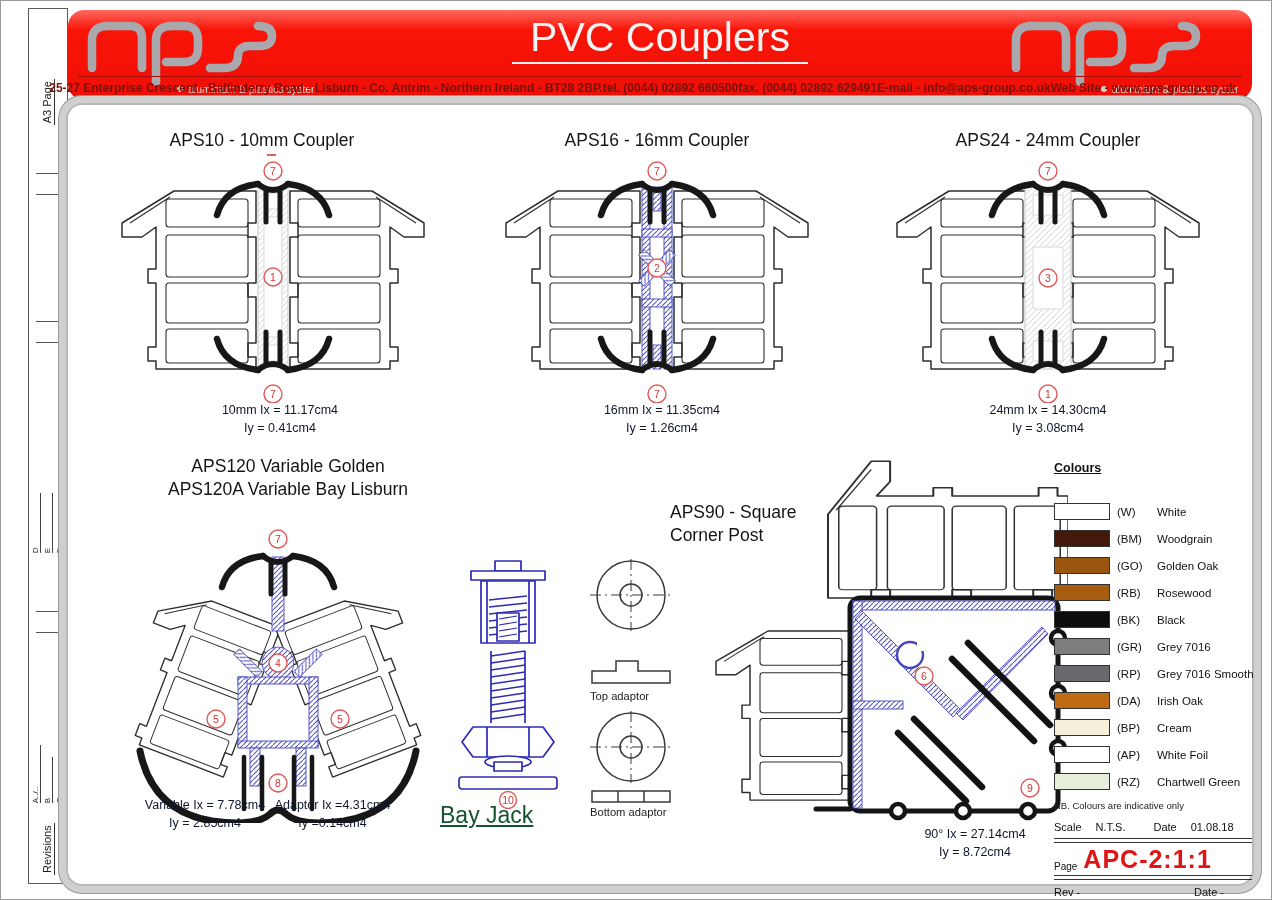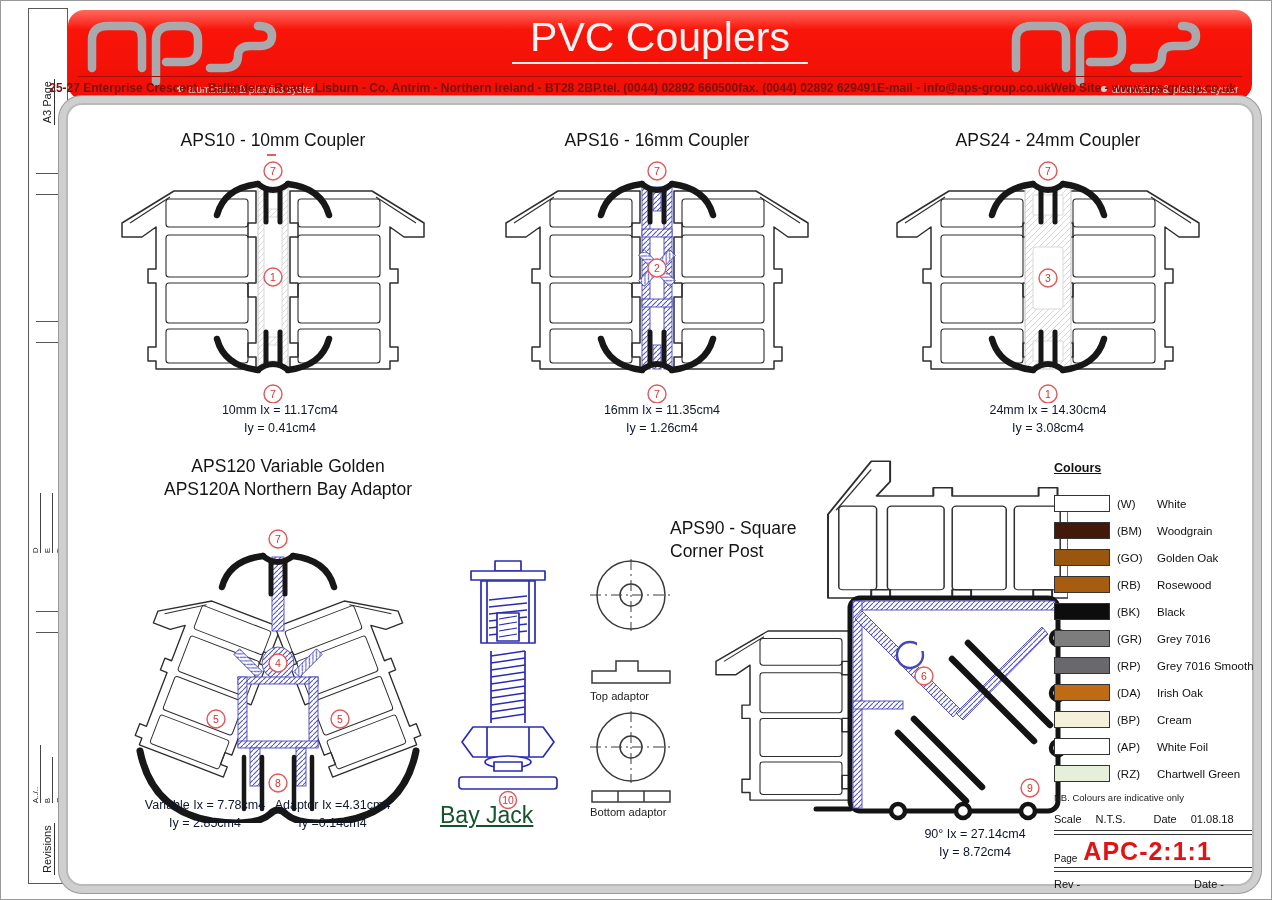--- a/index.html
+++ b/index.html
@@ -33,21 +33,21 @@
   .dwg{position:absolute;z-index:1;}
   .red-dash{position:absolute;left:199px;top:49px;width:9px;height:2px;background:#e06060;}
   .bayjack-label{position:absolute;left:372px;top:697px;width:170px;text-align:left;
                  font-size:23px;color:#14532d;z-index:3;text-decoration:underline;}
   
   .mk circle{fill:#ffffff;stroke:#e05858;stroke-width:1.4;}
   .mk text{fill:#d43434;font-size:10.5px;text-anchor:middle;font-family:"Liberation Sans",sans-serif;}
   svg text.svglab{fill:#1c1c1c;font-size:11.2px;font-family:"Liberation Sans",sans-serif;}
   
   .legend{position:absolute;left:986px;top:356px;width:198px;z-index:4;}
-  .legend-title{font-size:12.5px;font-weight:700;color:#111;text-decoration:underline;margin-bottom:20px;}
+  .legend-title{font-size:12.5px;font-weight:700;color:#111;text-decoration:underline;margin-bottom:28px;}
   .lrow{display:flex;align-items:center;gap:7px;margin-bottom:10px;height:17px;}
   .swatch{width:56px;height:17px;border:1px solid #333;flex:none;box-sizing:border-box;}
   .lcode{font-size:11.5px;color:#111;width:33px;flex:none;}
   .lname{font-size:11.5px;color:#111;white-space:nowrap;}
   .nb{font-size:9.5px;color:#222;margin-top:4px;}
   .tb{margin-top:7px;font-size:11px;color:#111;}
   .tb-row{display:flex;gap:14px;padding:3px 0;}
   .rule2{border-top:1px solid #333;border-bottom:1px solid #333;height:3px;margin:2px 0;}
   .page-row{display:flex;align-items:flex-end;gap:6px;padding:2px 0 1px 0;}
   .page-val{font-size:25px;font-weight:700;color:#e01414;letter-spacing:1px;line-height:25px;}
@@ -141,21 +141,21 @@
       <span>25-27 Enterprise Crescent - Ballinderry Road - Lisburn - Co. Antrim - Northern Ireland - BT28 2BP.</span>
       <span>tel. (0044) 02892 660500</span>
       <span>fax. (0044) 02892 629491</span>
       <span>E-mail - info@aps-group.co.uk</span>
       <span>Web Site - www.aps-group.co.uk</span>
     </div>
   </div>
 
   <div class="sheet">
 
-    <div class="sec-title" style="left:75px;top:24px;width:260px">APS10 - 10mm Coupler</div>
+    <div class="sec-title" style="left:64px;top:24px;width:260px">APS10 - 10mm Coupler</div>
     <div class="red-dash"></div>
     <div class="sec-title" style="left:459px;top:24px;width:260px">APS16 - 16mm Coupler</div>
     <div class="sec-title" style="left:850px;top:24px;width:260px">APS24 - 24mm Coupler</div>
 
     <svg class="dwg" style="left:40px;top:46px" width="330" height="252" viewBox="0 0 330 252">
       <use href="#halfprof"></use>
       <g transform="translate(330,0) scale(-1,1)">
           <use href="#halfprof"></use>
         </g>
       <rect x="150" y="36" width="30" height="180" fill="url(#hg)" stroke="#c6c6c6"></rect>
@@ -246,21 +246,21 @@
       <div>16mm Ix = 11.35cm4</div>
         <div>Iy = 1.26cm4</div>
     </div>
     <div class="cap" style="left:890px;top:296px;width:180px">
       <div>24mm Ix = 14.30cm4</div>
         <div>Iy = 3.08cm4</div>
     </div>
 
     <div class="sec-title" style="left:80px;top:350px;width:280px">
       <div>APS120 Variable Golden</div>
-        <div>APS120A Northern Bay Adaptor</div>
+        <div>APS120A Variable Bay Lisburn</div>
     </div>
     <svg class="dwg" style="left:20px;top:410px" width="380" height="308" viewBox="0 0 380 308">
       <g transform="translate(20,42) rotate(21 60 160) scale(0.9)">
           <use href="#halfprof"></use>
         </g>
       <g transform="translate(380,0) scale(-1,1)">
           <g transform="translate(20,42) rotate(21 60 160) scale(0.9)">
             <use href="#halfprof"></use>
           </g>
         </g>
@@ -355,21 +355,21 @@
         <circle cx="47" cy="190" r="34"></circle>
           <circle cx="47" cy="190" r="11"></circle>
         <path stroke-width="1" stroke-dasharray="11 4 2 4" d="M6,190 H88 M47,154 V226"></path>
         <rect x="8" y="234" width="78" height="11"></rect>
         <path d="M34,234 V245 M60,234 V245"></path>
       </g>
       <text class="svglab" x="6" y="143">Top adaptor</text>
       <text class="svglab" x="6" y="259">Bottom adaptor</text>
     </svg>
 
-    <div class="sec-title" style="left:602px;top:412px;width:190px;text-align:left;z-index:3">
+    <div class="sec-title" style="left:602px;top:396px;width:190px;text-align:left;z-index:3">
       <div>APS90 - Square</div>
         <div>Corner Post</div>
     </div>
     <svg class="dwg" style="left:630px;top:338px" width="370" height="378" viewBox="0 0 370 378">
       <g transform="translate(76,4) scale(-1.35,1.02) rotate(90)">
           <use href="#halfprof"></use>
         </g>
       <g transform="translate(4,150) scale(1,0.95)">
           <use href="#halfprof"></use>
         </g>

